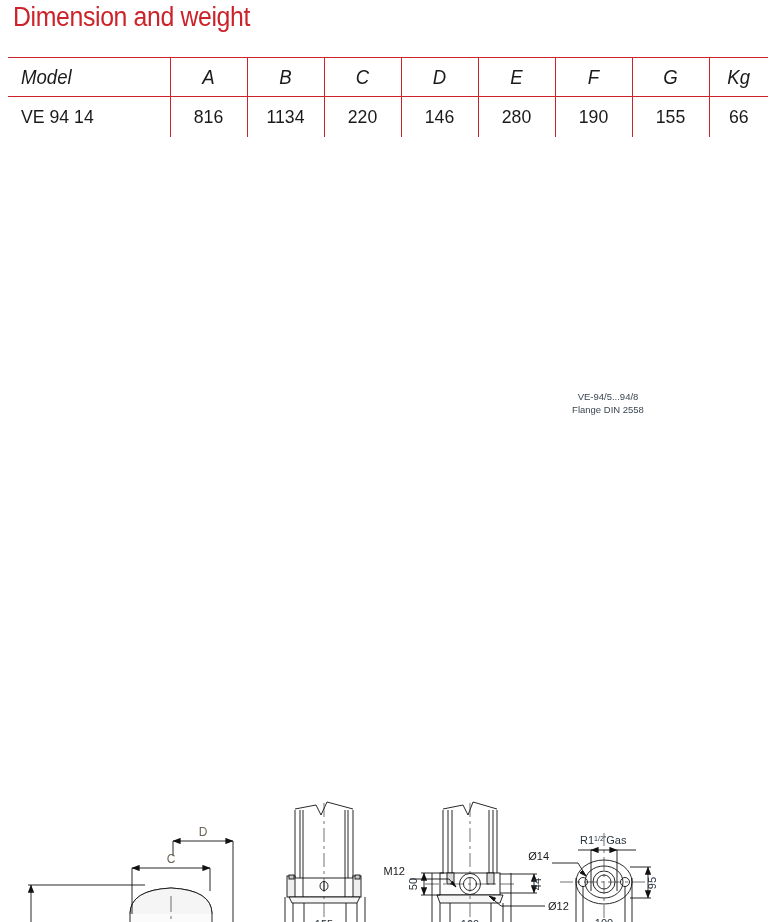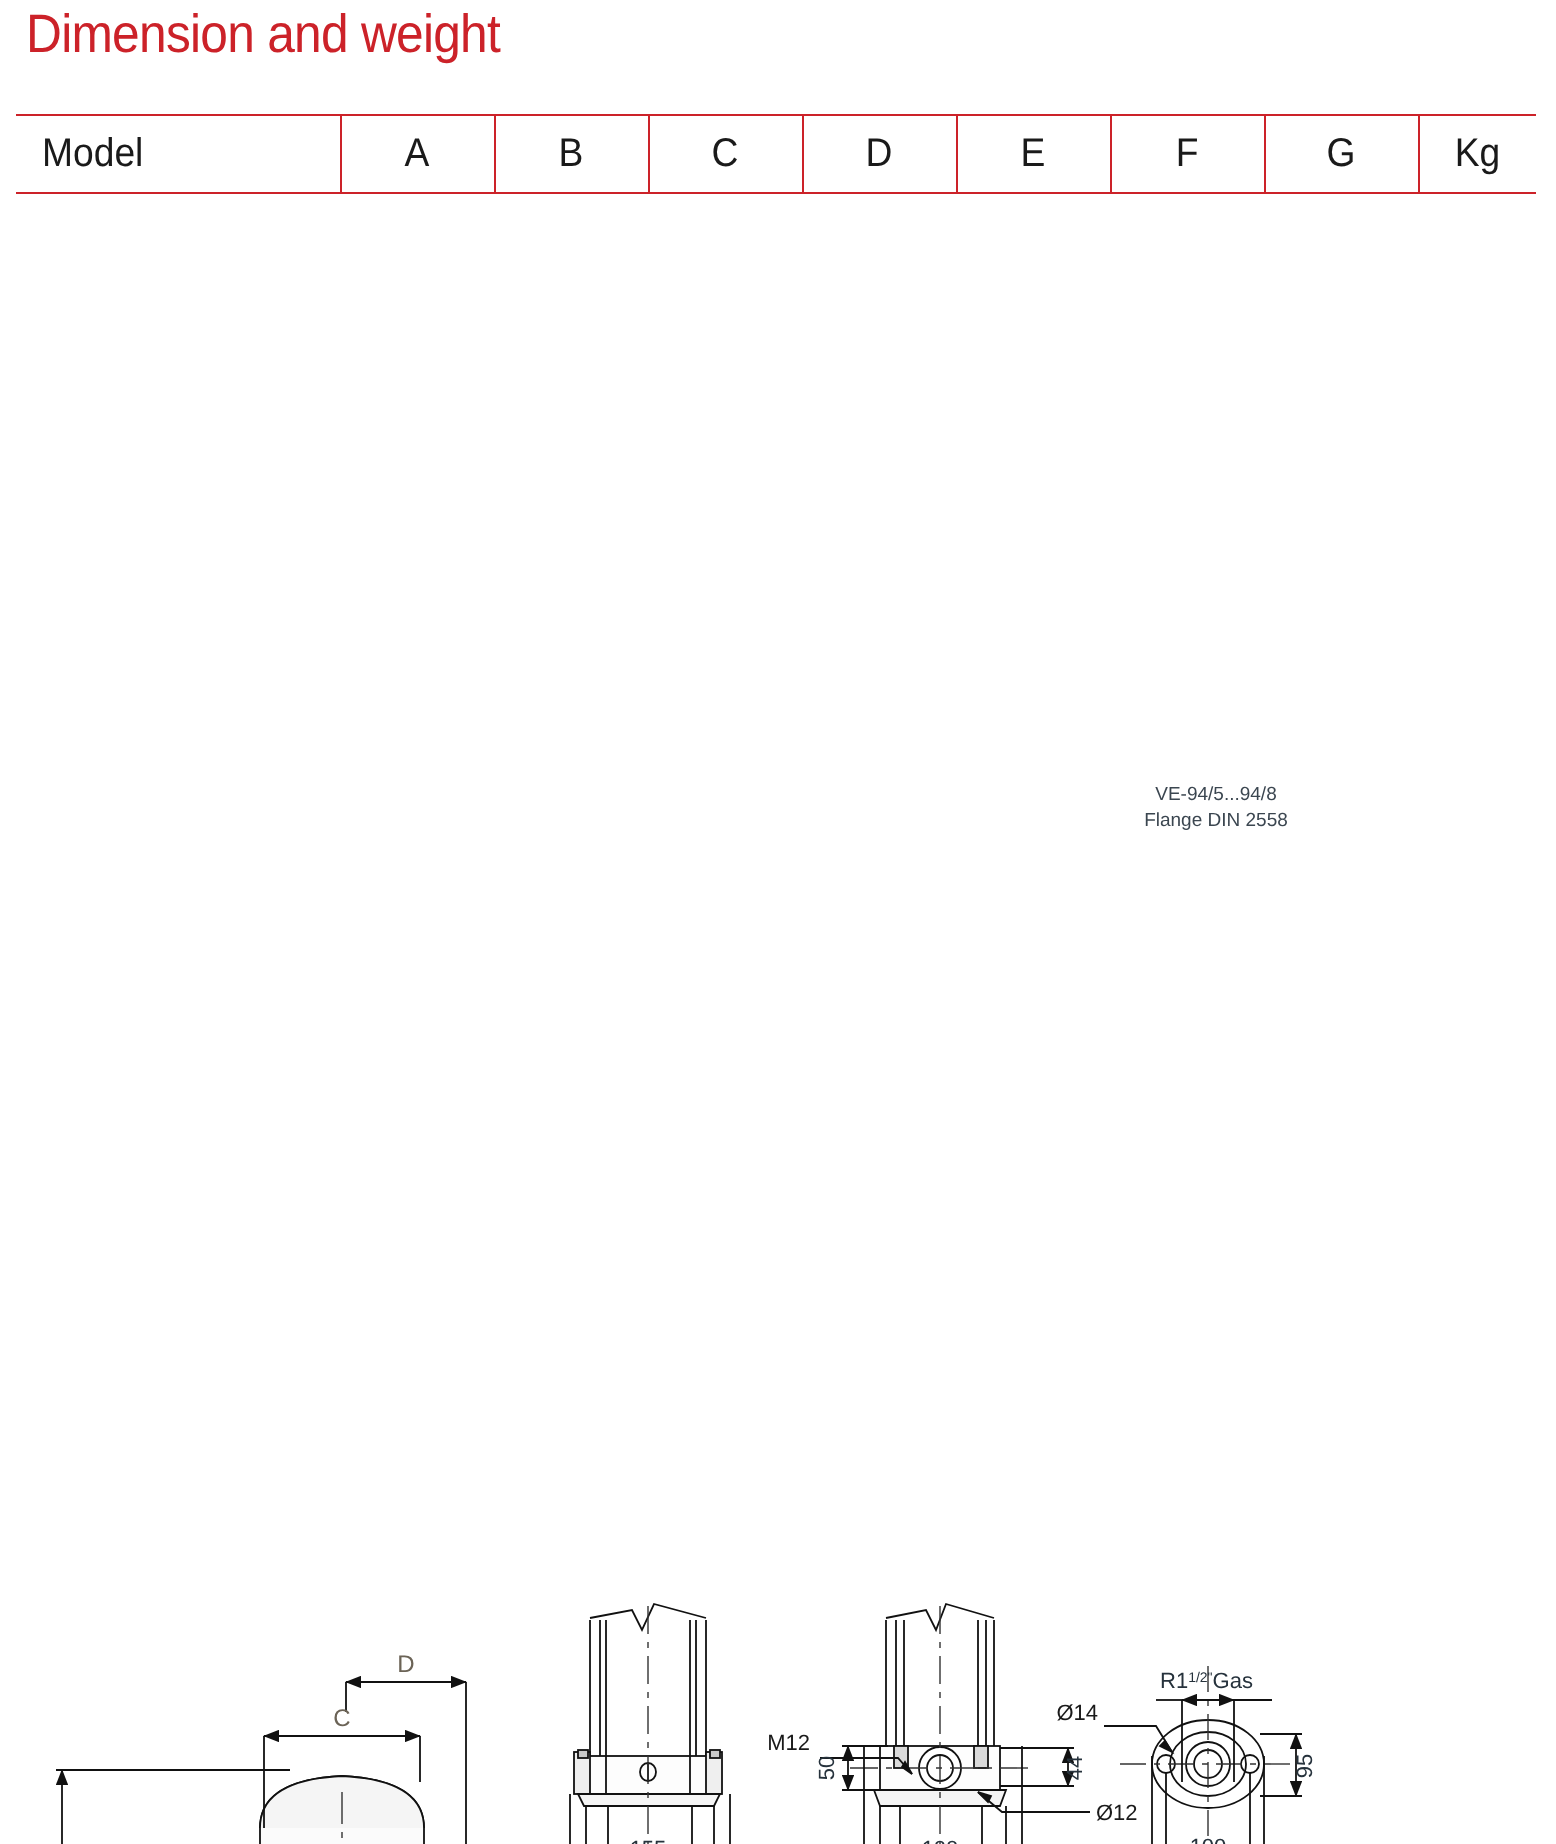--- a/index.html
+++ b/index.html
@@ -53,20 +53,21 @@
   #dim-table th {
     height: 38px;
     font-size: 20px;
   }
   #dim-table .colsep {
     border-left: 1.4px solid #cc2229;
   }
   #dim-table thead tr {
     border-top: 1.4px solid #cc2229;
     border-bottom: 1.4px solid #cc2229;
+    font-style: italic;
   }
   #dim-table .model-cell {
     text-align: left;
     padding-left: 14px;
     transform: scaleX(0.93);
     transform-origin: left center;
   }
   #dim-table th.model-head {
     text-align: left;
     padding-left: 14px;
@@ -130,20 +131,31 @@
       <th class="colsep">B</th>
       <th class="colsep">C</th>
       <th class="colsep">D</th>
       <th class="colsep">E</th>
       <th class="colsep">F</th>
       <th class="colsep">G</th>
       <th class="colsep">Kg</th>
     </tr>
   </thead>
   <tbody id="table-body">
+      <tr>
+        <td class="model-cell">VE 94 14</td>
+        <td class="colsep">816</td>
+        <td class="colsep">1134</td>
+        <td class="colsep">220</td>
+        <td class="colsep">146</td>
+        <td class="colsep">280</td>
+        <td class="colsep">190</td>
+        <td class="colsep">155</td>
+        <td class="colsep">66</td>
+      </tr>
     </tbody>
 </table>
 
 <div id="drawings">
 <svg width="778" height="544" viewBox="0 0 778 544" xmlns="http://www.w3.org/2000/svg">
   <defs>
     <marker id="ar" markerWidth="9" markerHeight="7" refX="8.5" refY="3.5" orient="auto">
       <polygon points="0,0 9,3.5 0,7" fill="#111"></polygon>
     </marker>
     <marker id="arS" markerWidth="9" markerHeight="7" refX="0.5" refY="3.5" orient="auto">

